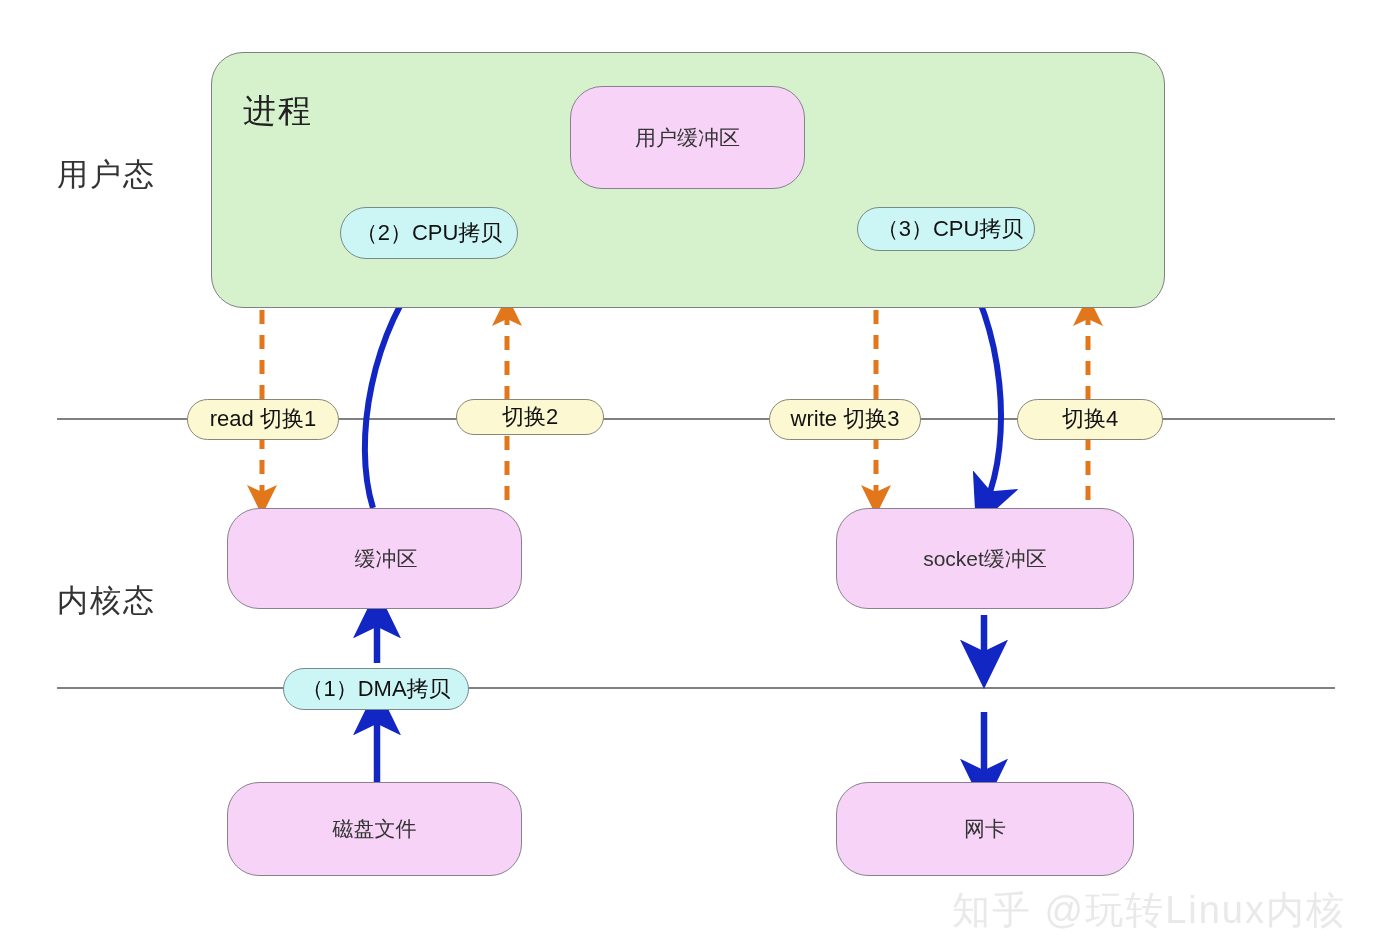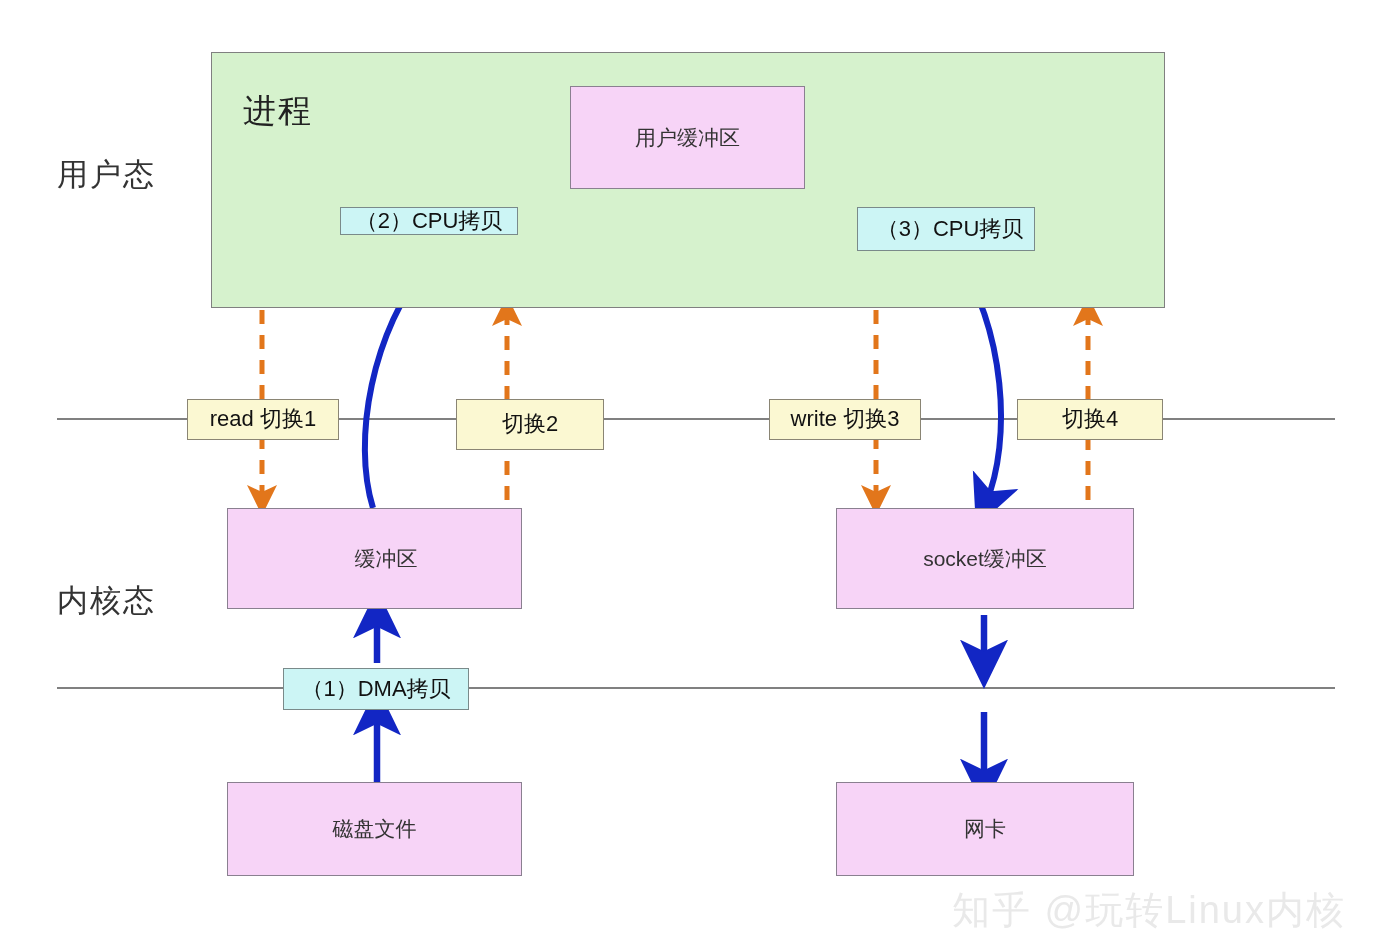--- a/index.html
+++ b/index.html
@@ -28,20 +28,21 @@
   .node {
     position: absolute;
     box-sizing: border-box;
     display: flex;
     align-items: center;
     justify-content: center;
     text-align: center;
     color: #333333;
     line-height: 1.2;
     z-index: 3;
+    border-radius: 32px;
   }
   .side-label {
     position: absolute;
     color: #333333;
     font-size: 31px;
     letter-spacing: 2px;
     z-index: 3;
     white-space: nowrap;
     margin-top: 40px;
   }
@@ -134,26 +135,26 @@
   </svg>
 
   <div class="side-label" style="left:57px; top:114px;">用户态</div>
   <div class="side-label" style="left:57px; top:540px;">内核态</div>
 
   <div class="node process-box"></div>
   <div class="process-title">进程</div>
 
   <div class="node pink-box" style="left:570px; top:86px; width:235px; height:103px;">用户缓冲区</div>
 
-  <div class="node cyan-box" style="left:340px; top:207px; width:178px; height:28px;">（2）CPU拷贝</div>
+  <div class="node cyan-box" style="left:340px; top:207px; width:178px; height:52px;">（2）CPU拷贝</div>
 
   <div class="node cyan-box" style="left:857px; top:207px; width:178px; height:44px;padding-left:8px;">（3）CPU拷贝</div>
 
   <div class="node yellow-box" style="left:187px; top:399px; width:152px; height:41px;">read 切换1</div>
-  <div class="node yellow-box" style="left:456px; top:399px; width:148px; height:51px;text-align:center;">切换2</div>
+  <div class="node yellow-box" style="left:456px; top:399px; width:148px; height:36px;text-align:center;">切换2</div>
   <div class="node yellow-box" style="left:769px; top:399px; width:152px; height:41px;">write 切换3</div>
   <div class="node yellow-box" style="left:1017px; top:399px; width:146px; height:41px;">切换4</div>
 
   <div class="node pink-box" style="left:227px; top:508px; width:295px; height:101px;padding-left:23px;">缓冲区</div>
   <div class="node pink-box" style="left:836px; top:508px; width:298px; height:101px;">socket缓冲区</div>
 
   <div class="node cyan-box" style="left:283px; top:668px; width:186px; height:42px;">（1）DMA拷贝</div>
 
   <div class="node pink-box" style="left:227px; top:782px; width:295px; height:94px;">磁盘文件</div>
   <div class="node pink-box" style="left:836px; top:782px; width:298px; height:94px;">网卡</div>

